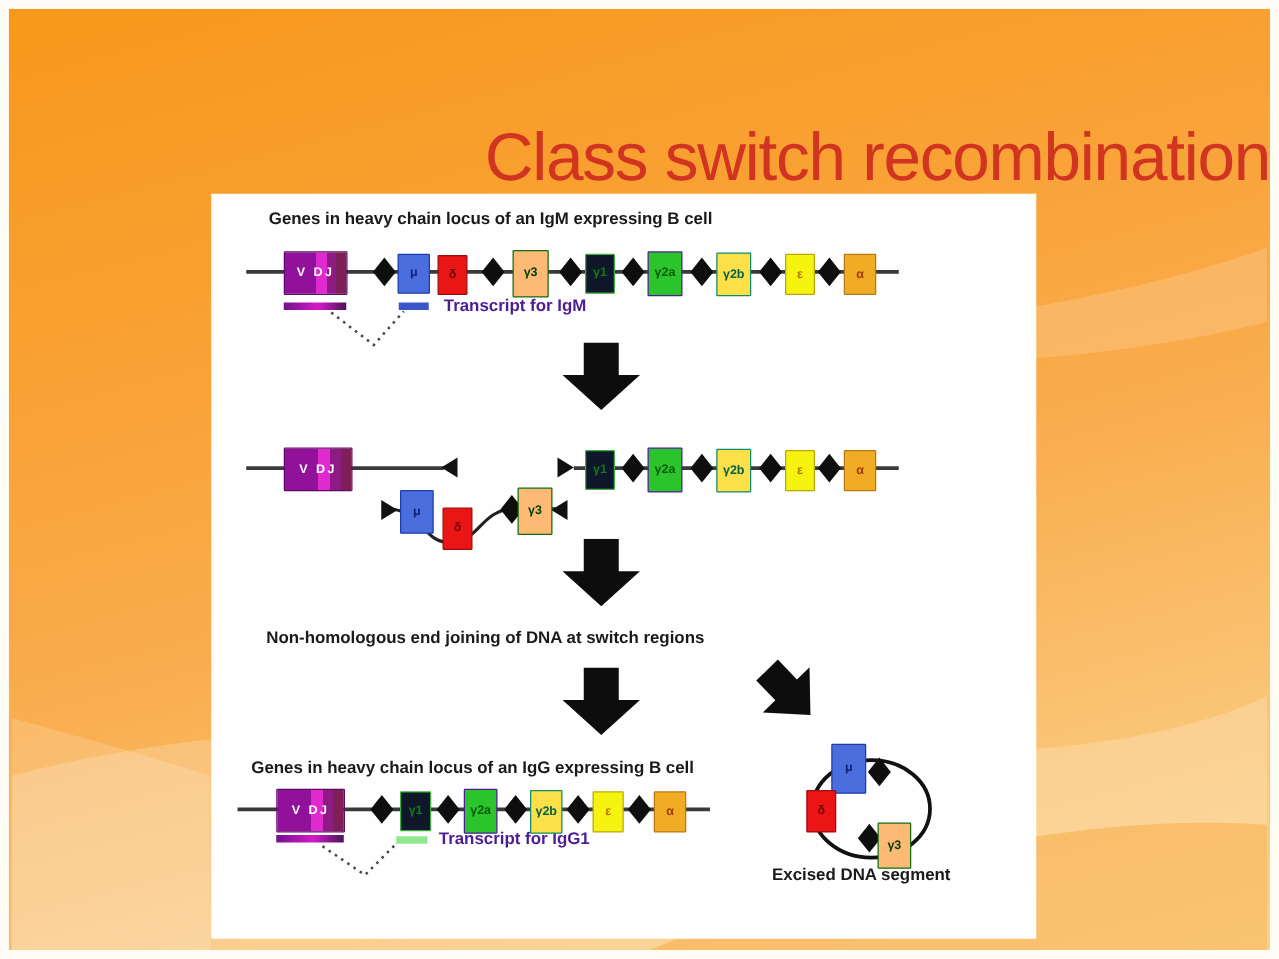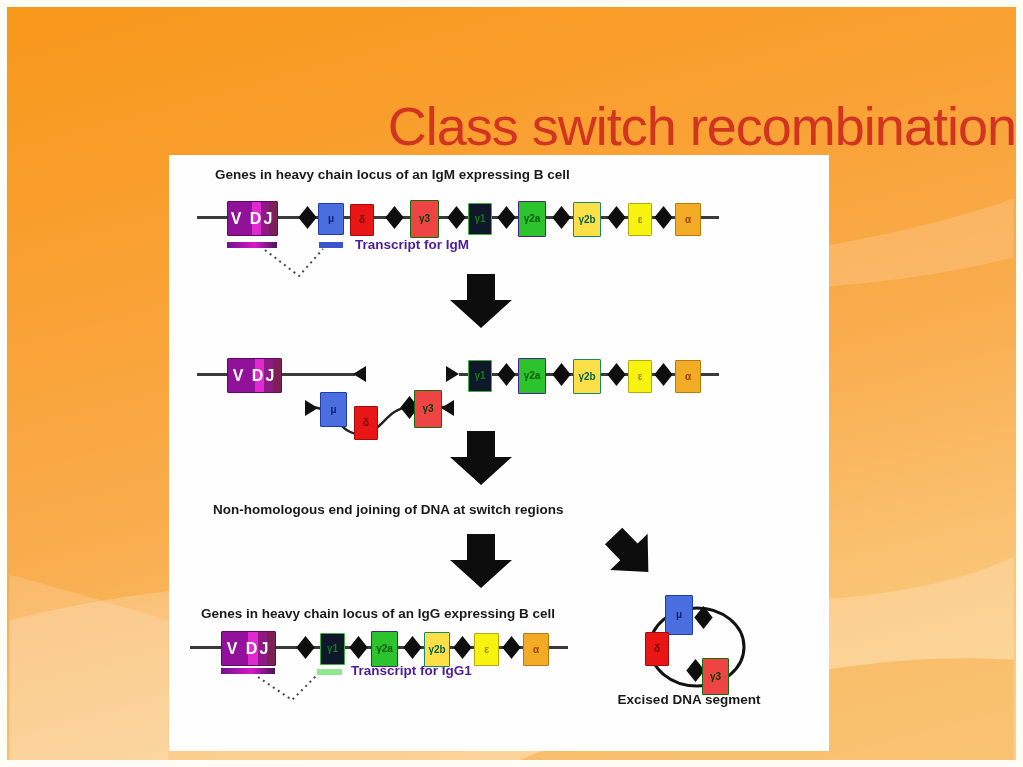--- a/index.html
+++ b/index.html
@@ -25,25 +25,25 @@
   }
   .heading{position:absolute;font-size:13.5px;font-weight:bold;color:#1a1a1a;white-space:nowrap;}
   .tlabel{position:absolute;font-size:13.5px;font-weight:bold;color:#4c1d95;white-space:nowrap;}
   .gline{position:absolute;height:3px;background:#3a3a3a;}
   .gbox{
     position:absolute;display:flex;align-items:center;justify-content:center;
     font-weight:bold;font-size:10px;line-height:1;z-index:3;border-radius:1px;
   }
   .c-vdj{
     background:linear-gradient(90deg,#91119b 0%,#91119b 50%,#e02ad0 50%,#e02ad0 68%,#8e1b84 68%,#8e1b84 84%,#7e1f55 84%);
-    border:1px solid #5e0a66;color:#ffffff;font-size:16px;letter-spacing:2px;
+    border:1px solid #5e0a66;color:#ffffff;font-size:10px;letter-spacing:2px;
   }
   .c-mu{background:#4a6edd;border:1px solid #1d3cae;color:#101f7a;}
   .c-delta{background:#ea1515;border:1px solid #a00b0b;color:#700707;}
-  .c-g3{background:#ef4444;border:1px solid #0e6e0e;color:#064006;}
+  .c-g3{background:#fdba74;border:1px solid #0e6e0e;color:#064006;}
   .c-g1{background:#0f172a;border:1px solid #3fae3f;color:#157a15;}
   .c-g2a{background:#2cc42c;border:1px solid #4c1d95;color:#085c08;}
   .c-g2b{background:#fde047;border:1px solid #118a6d;color:#066249;}
   .c-eps{background:#f6f311;border:1px solid #b8a90a;color:#b07708;}
   .c-alpha{background:#f2ab24;border:1px solid #b77a10;color:#a03c0b;}
   .dm{
     position:absolute;width:13px;height:13px;background:#0e0e0e;
     transform:scale(1,1.25) rotate(45deg);z-index:2;
   }
   .tri{position:absolute;width:0;height:0;border-top:8px solid transparent;border-bottom:8px solid transparent;z-index:2;}

